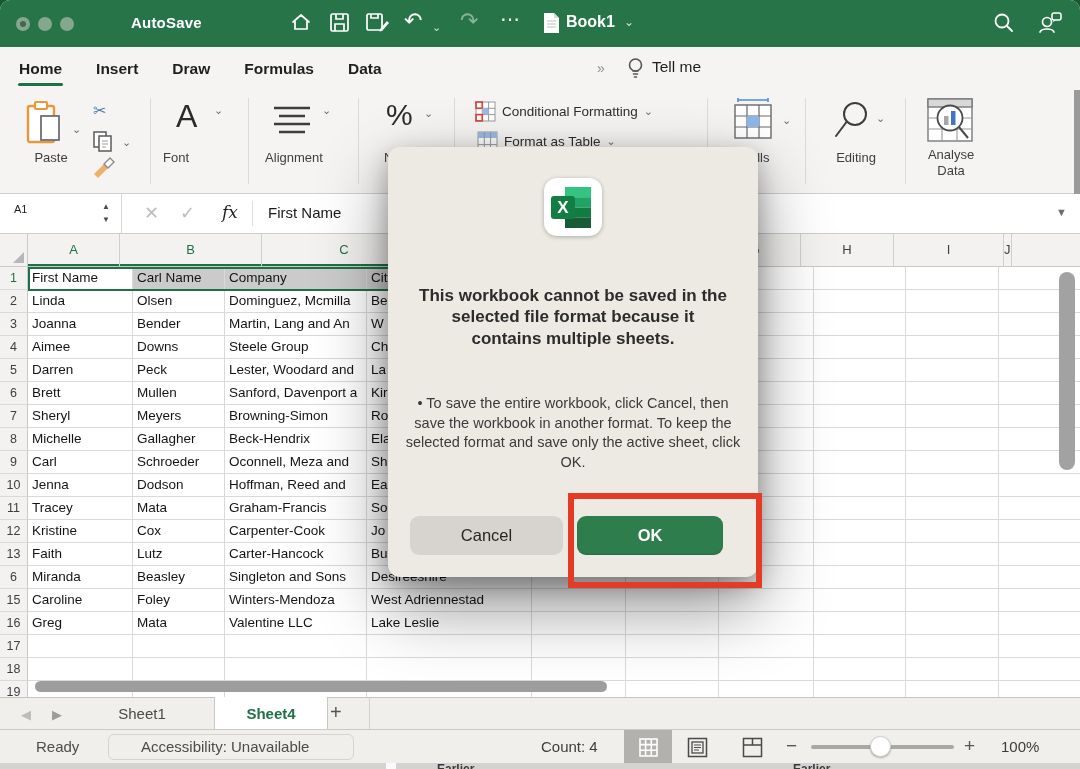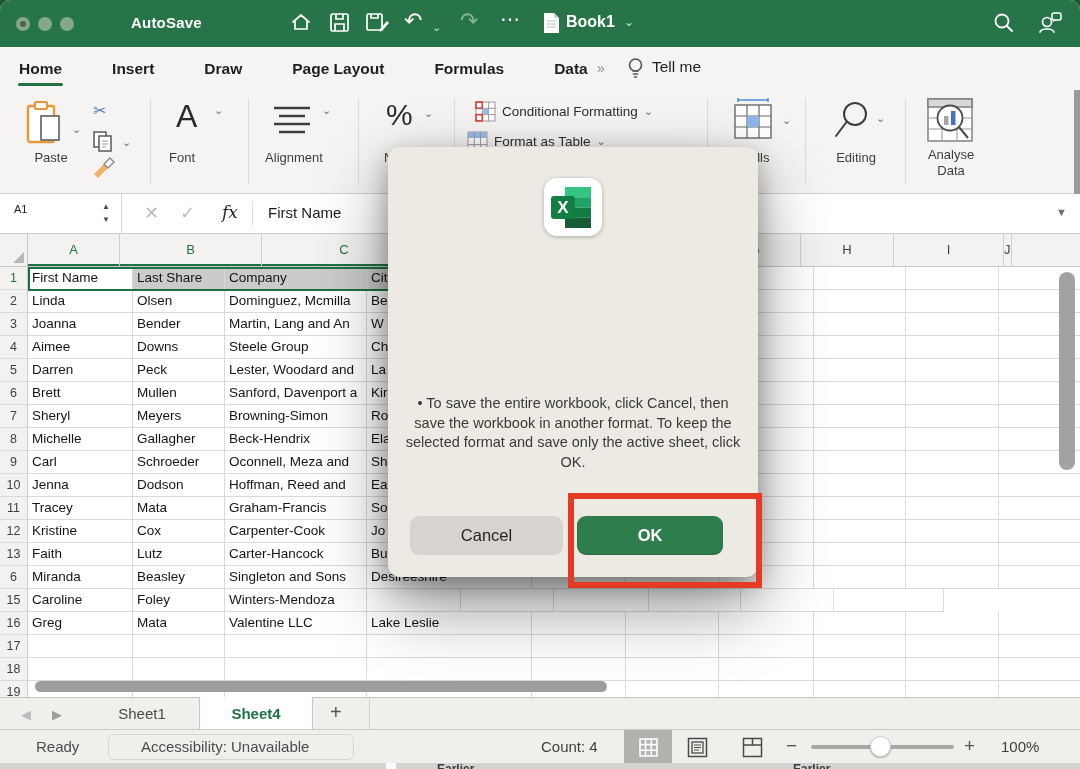--- a/index.html
+++ b/index.html
@@ -18,21 +18,21 @@
   .toggle .knob { position:absolute; left:2px; top:2px; width:18px; height:18px; border-radius:50%; background:#fdfdfd; box-shadow:0 1px 2px rgba(0,0,0,.35); }
   .toggle .state { position:absolute; right:9px; top:5px; color:#fff; font-size:10px; font-weight:700; }
   .qat { position:absolute; top:10px; color:#fff; }
   .qat svg { display:block; }
   .glyph-btn { position:absolute; color:#fff; font-size:22px; line-height:26px; }
   .doc-title { position:absolute; left:566px; top:13px; color:#fff; font-size:16px; font-weight:700; }
   .title-chev { position:absolute; left:624px; top:15px; color:#cfe3d6; font-size:12px; }
 
   
   .tabrow { position:absolute; left:0; top:47px; width:1080px; height:43px; background:#f5f4f2; }
-  .tabs { position:absolute; left:18px; top:0; height:43px; display:flex; gap:48px; align-items:center; }
+  .tabs { position:absolute; left:18px; top:0; height:43px; display:flex; gap:32px; align-items:center; }
   .rtab { position:relative; font-size:15.5px; color:#1f1f1f; height:43px; line-height:43px; padding:0 1px; cursor:default;font-weight:bold; }
   .rtab.active { font-weight:700; }
   .rtab.active::after { content:""; position:absolute; left:0; right:0; bottom:4px; height:3px; border-radius:2px; background:#1e7145; }
   .more-chev { position:absolute; left:597px; top:13px; color:#8f8f8f; font-size:14px; letter-spacing:-2px; }
   .bulb { position:absolute; left:626px; top:9px; }
   .tellme { position:absolute; left:652px; top:11px; font-size:15.5px; color:#1f1f1f; }
   .pill-btn { position:absolute; top:54px; height:31px; background:#fff; border:1px solid #d8d6d2; border-radius:6px;
     display:flex; align-items:center; gap:7px; padding:0 12px; color:#1e7145; font-size:15px; font-weight:700; }
 
   
@@ -189,21 +189,20 @@
         </svg>
     </div>
   </div>
 
   <div class="tabrow">
     <div class="tabs">
 
     <div class="rtab active">Home</div>
         <div class="rtab">Insert</div>
         <div class="rtab">Draw</div>
-        <div class="rtab">Page Layout</div>
         <div class="rtab">Formulas</div>
         <div class="rtab">Data</div>
       </div>
     <div class="more-chev">»</div>
     <div class="bulb">
       <svg width="19" height="24" viewBox="0 0 19 24">
           <circle cx="9.5" cy="9" r="6" fill="none" stroke="#555" stroke-width="1.6"></circle>
           <path d="M7 15 h5 M7.5 18 h4 M8.5 21 h2" stroke="#555" stroke-width="1.6" stroke-linecap="round"></path>
         </svg>
     </div>
@@ -247,21 +246,21 @@
       <svg width="28" height="22" viewBox="0 0 28 22">
           <path d="M4 18 L14 8 l4 4 L8 22 Z" fill="#f2b066"></path>
           <path d="M14 8 l4 4 6-6 -4-4 Z" fill="#fff" stroke="#8a8a8a" stroke-width="1.4"></path>
         </svg>
     </div>
     <div class="glabel" style="left:26px; top:60px; width:50px">Paste</div>
     <div class="rdiv" style="left:150px"></div>
 
     <div class="abs fontA" style="left:176px; top:8px">A</div>
     <div class="abs chev" style="left:214px; top:14px">⌄</div>
-    <div class="glabel" style="left:152px; top:60px; width:60px">Font</div>
+    <div class="glabel" style="left:146px; top:60px; width:60px">Font</div>
     <div class="rdiv" style="left:248px"></div>
 
     <div class="ricon" style="left:270px; top:14px">
       <svg width="44" height="32" viewBox="0 0 44 32">
           <path d="M4 4 h36 M9 12 h26 M4 20 h36 M9 28 h26" stroke="#3c3c3c" stroke-width="2.6"></path>
         </svg>
     </div>
     <div class="abs chev" style="left:322px; top:14px">⌄</div>
     <div class="glabel" style="left:260px; top:60px; width:68px">Alignment</div>
     <div class="rdiv" style="left:358px"></div>
@@ -275,21 +274,21 @@
       <svg width="21" height="21" viewBox="0 0 21 21">
           <rect x="1" y="1" width="19" height="19" fill="#fff" stroke="#9a9a9a"></rect>
           <path d="M1 7.3 h19 M1 13.6 h19 M7.3 1 v19 M13.6 1 v19" stroke="#9a9a9a"></path>
           <rect x="1" y="1" width="6.3" height="6.3" fill="none" stroke="#d84438" stroke-width="1.6"></rect>
           <rect x="7.3" y="7.3" width="6.3" height="6.3" fill="#9cb9e4"></rect>
           <rect x="1" y="13.6" width="6.3" height="6.3" fill="none" stroke="#d84438" stroke-width="1.6"></rect>
         </svg>
       <span>Conditional Formatting</span>
       <span class="chev">⌄</span>
     </div>
-    <div class="cfrow" style="left:467px; top:41px">
+    <div class="cfrow" style="left:477px; top:41px">
       <svg width="21" height="21" viewBox="0 0 21 21">
           <rect x="1" y="1" width="19" height="19" fill="#fff" stroke="#9a9a9a"></rect>
           <rect x="1" y="1" width="19" height="6" fill="#9cb9e4"></rect>
           <path d="M1 13.6 h19 M7.3 1 v19 M13.6 1 v19" stroke="#9a9a9a"></path>
         </svg>
       <span>Format as Table</span>
       <span class="chev">⌄</span>
     </div>
     <div class="rdiv" style="left:707px"></div>
 
@@ -361,21 +360,21 @@
         <div class="hc">G</div>
         <div class="hc">H</div>
         <div class="hc">I</div>
         <div class="hc">J</div>
       </div>
     <div class="grows">
 
     <div class="row">
           <div class="rowhead">1</div>
           <div class="cell c1">First Name</div>
-          <div class="cell c2">Last Share</div>
+          <div class="cell c2">Carl Name</div>
           <div class="cell c3">Company</div>
           <div class="cell c4">City</div>
           <div class="cell c5"></div>
           <div class="cell c6"></div>
           <div class="cell c7"></div>
           <div class="cell c8"></div>
           <div class="cell c9"></div>
           <div class="cell c10"></div>
         </div>
         <div class="row">
@@ -545,20 +544,21 @@
           <div class="cell c7"></div>
           <div class="cell c8"></div>
           <div class="cell c9"></div>
           <div class="cell c10"></div>
         </div>
         <div class="row">
           <div class="rowhead">15</div>
           <div class="cell c1">Caroline</div>
           <div class="cell c2">Foley</div>
           <div class="cell c3">Winters-Mendoza</div>
+          <div class="cell c4">West Adriennestad</div>
           <div class="cell c5"></div>
           <div class="cell c6"></div>
           <div class="cell c7"></div>
           <div class="cell c8"></div>
           <div class="cell c9"></div>
           <div class="cell c10"></div>
         </div>
         <div class="row">
           <div class="rowhead">16</div>
           <div class="cell c1">Greg</div>
@@ -621,31 +621,32 @@
     <div class="appicon">
       <svg width="44" height="41" viewBox="0 0 44 41" style="position:absolute;left:7px;top:9px">
         <rect x="14" y="0" width="26" height="10.25" fill="#33c481"></rect>
         <rect x="14" y="10.25" width="26" height="10.25" fill="#21a366"></rect>
         <rect x="14" y="20.5" width="26" height="10.25" fill="#107c41"></rect>
         <rect x="14" y="30.75" width="26" height="10.25" fill="#185c37"></rect>
         <rect x="0" y="9" width="24" height="23" rx="3" fill="#137e43"></rect>
       </svg>
       <div class="xl-letter">X</div>
     </div>
+    <div class="dlg-title">This workbook cannot be saved in the selected file format because it contains multiple sheets.</div>
     <div class="dlg-body">• To save the entire workbook, click Cancel, then save the workbook in another format. To keep the selected format and save only the active sheet, click OK.</div>
     <button class="dlg-btn btn-cancel">Cancel</button>
     <button class="dlg-btn btn-ok">OK</button>
   </div>
   <div class="redbox"></div>
 
   <div class="tabbar">
     <div class="nav-arrow" style="left:21px; color:#bcbcbc">◀</div>
     <div class="nav-arrow" style="left:52px; color:#9c9c9c">▶</div>
     <div class="stab" style="left:85px; width:114px">Sheet1</div>
-    <div class="stab active" style="left:199px; width:114px">Sheet4</div>
+    <div class="stab active" style="left:214px; width:114px">Sheet4</div>
     <div class="addsheet">+</div>
     <div class="tab-sep"></div>
   </div>
 
   <div class="statusbar">
     <div class="sb-text" style="left:36px">Ready</div>
     <div class="acc-pill"></div>
 
     <div class="sb-text" style="left:141px">Accessibility: Unavailable</div>
     <div class="sb-text" style="left:541px; color:#3e3e3e">Count: 4</div>

